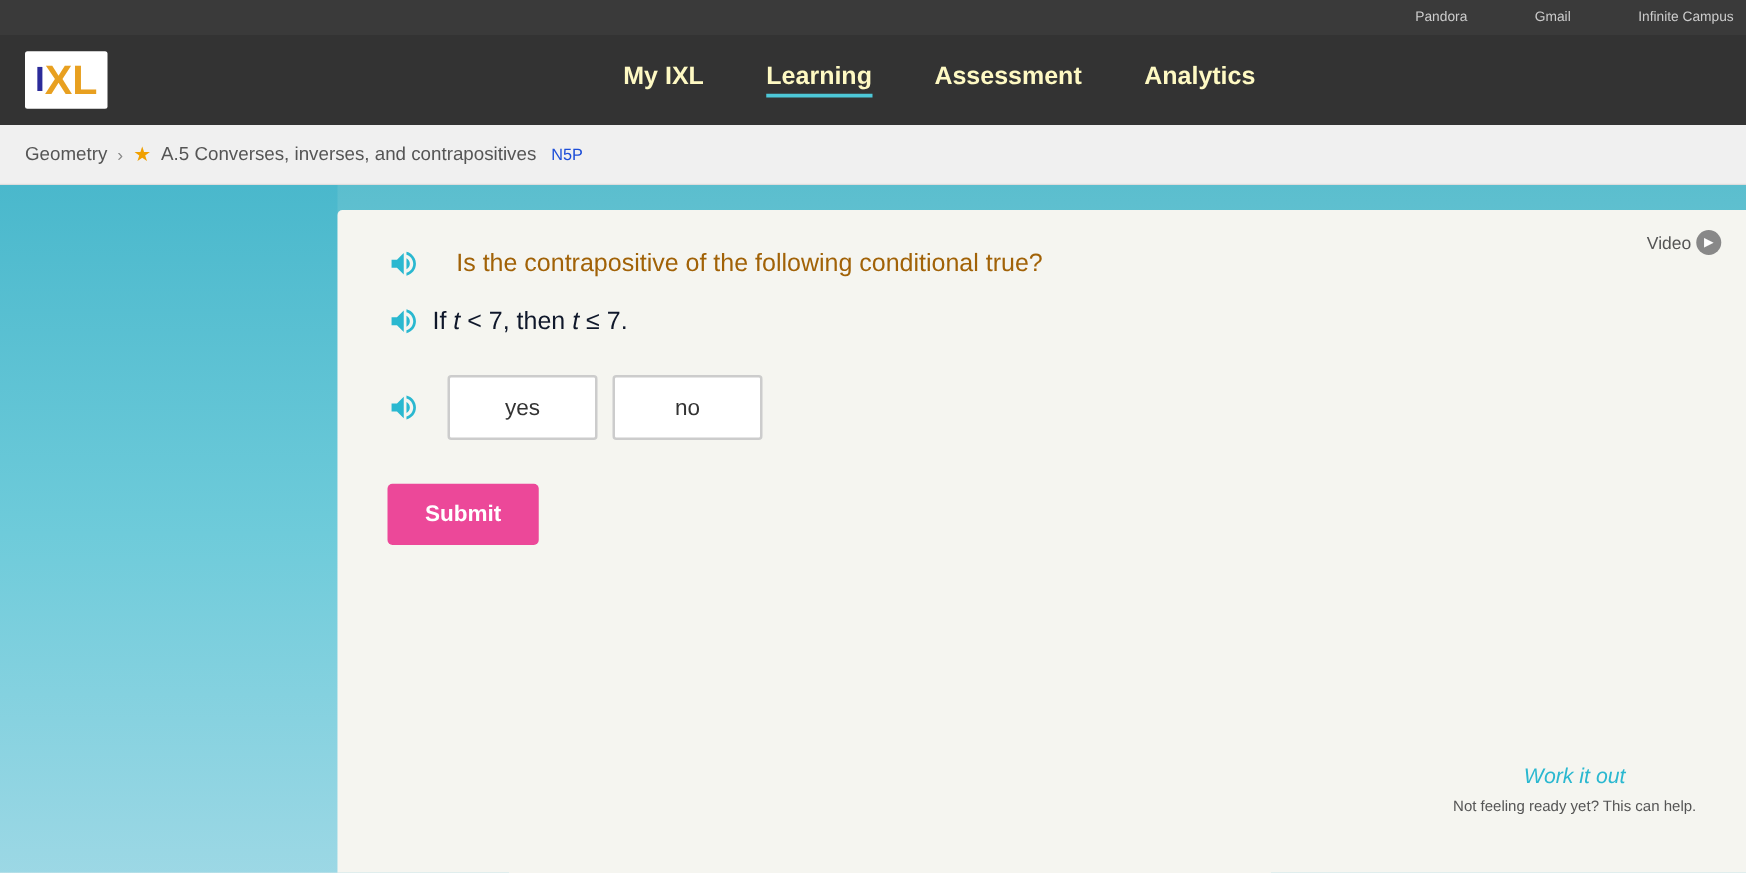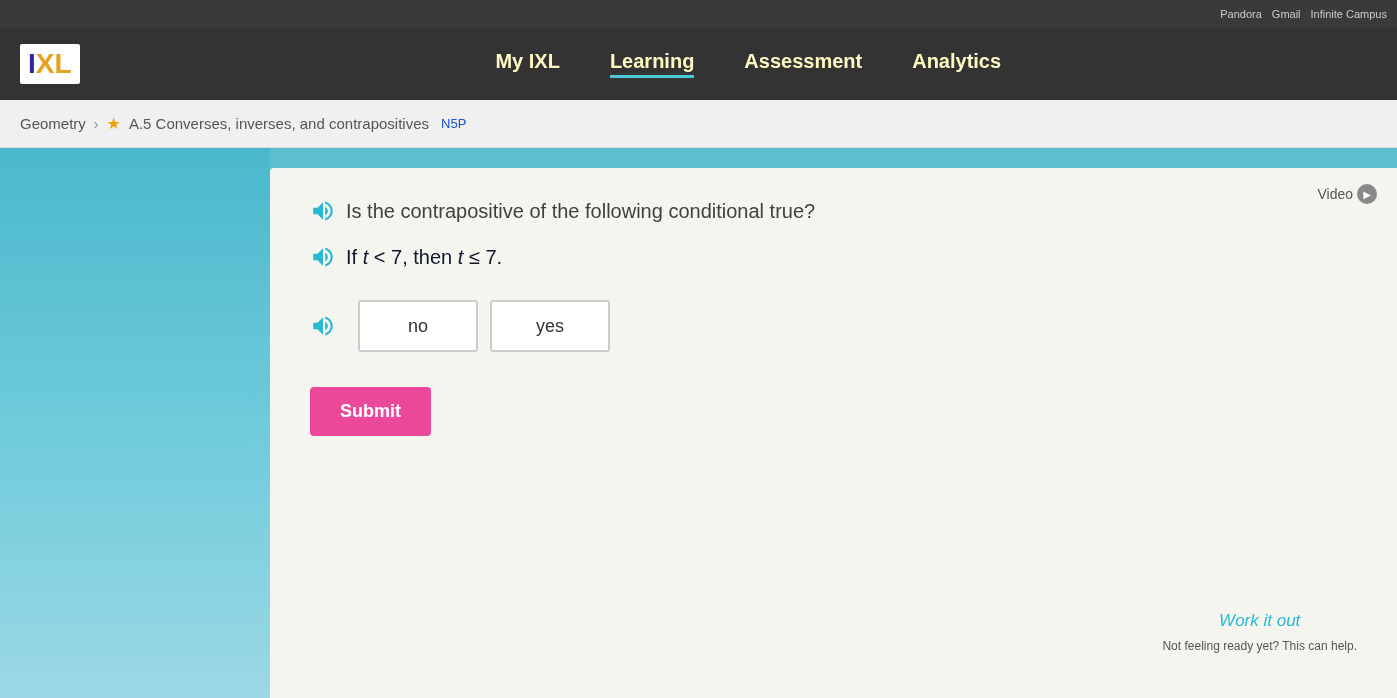--- a/index.html
+++ b/index.html
@@ -11,20 +11,21 @@
       background: #3a3a3a;
       display: flex;
       align-items: center;
       justify-content: flex-end;
       padding: 0 10px;
       gap: 10px;
     }
     .browser-bar-item {
       color: #ccc;
       font-size: 11px;
+      margin-left: 44px;
     }
 
     
     .header {
       height: 72px;
       background: linear-gradient(to bottom, #4a4a4a, #3a3a3a);
       display: flex;
       align-items: center;
       padding: 0 20px;
       gap: 40px;
@@ -39,21 +40,21 @@
     }
     .logo-i {
       color: #2b2b9a;
       font-weight: 900;
       font-size: 28px;
       font-style: normal;
     }
     .logo-xl {
       color: #e8a020;
       font-weight: 900;
-      font-size: 28px;
+      font-size: 33px;
     }
     .nav-area {
       flex: 1;
       display: flex;
       justify-content: center;
       gap: 50px;
     }
     .nav-item {
       color: #fef9c3;
       font-size: 20px;
@@ -146,21 +147,22 @@
     }
 
     .question-line {
       display: flex;
       align-items: center;
       margin-bottom: 20px;
     }
 
     .question-text {
       font-size: 20px;
-      color: #404040;
+      color: #a16207;
+      margin-left: 19px;
     }
 
     .conditional-line {
       display: flex;
       align-items: center;
       margin-bottom: 30px;
       margin-left: 0px;
     }
 
     .conditional-text {
@@ -296,22 +298,22 @@
       <span class="conditional-text">If <em>t</em> &lt; 7, then <em>t</em> ≤ 7.</span>
     </div>
 
     
     <div class="answer-row">
       <span class="spk">
         <svg viewBox="0 0 24 24" fill="#2ab8d0" xmlns="http://www.w3.org/2000/svg">
           <path d="M3 9v6h4l5 5V4L7 9H3zm13.5 3c0-1.77-1.02-3.29-2.5-4.03v8.05c1.48-.73 2.5-2.25 2.5-4.02zM14 3.23v2.06c2.89.86 5 3.54 5 6.71s-2.11 5.85-5 6.71v2.06c4.01-.91 7-4.49 7-8.77s-2.99-7.86-7-8.77z"></path>
         </svg>
       </span>
+      <button class="answer-btn">yes</button>
       <button class="answer-btn">no</button>
-      <button class="answer-btn">yes</button>
     </div>
 
     
     <button class="submit-btn">Submit</button>
 
     
     <div class="work-out-section">
       <a class="work-out-link">Work it out</a>
       <span class="work-out-sub">Not feeling ready yet? This can help.</span>
     </div>

